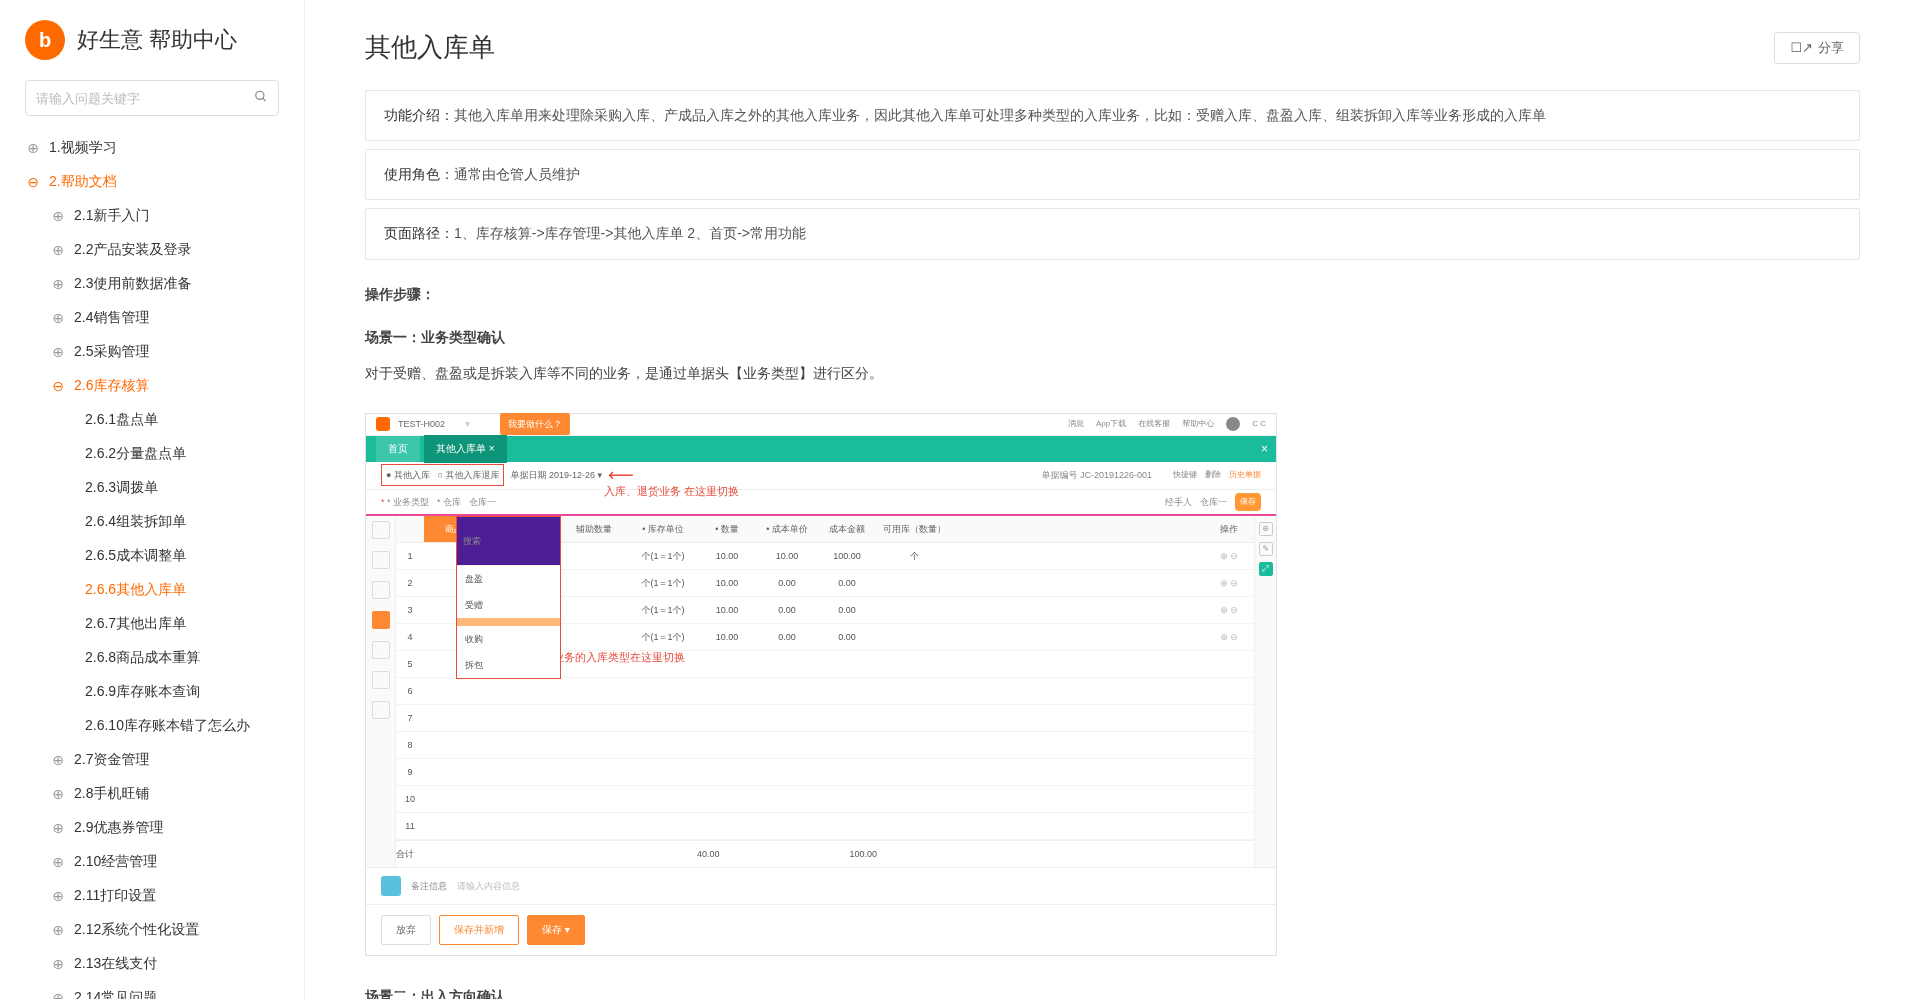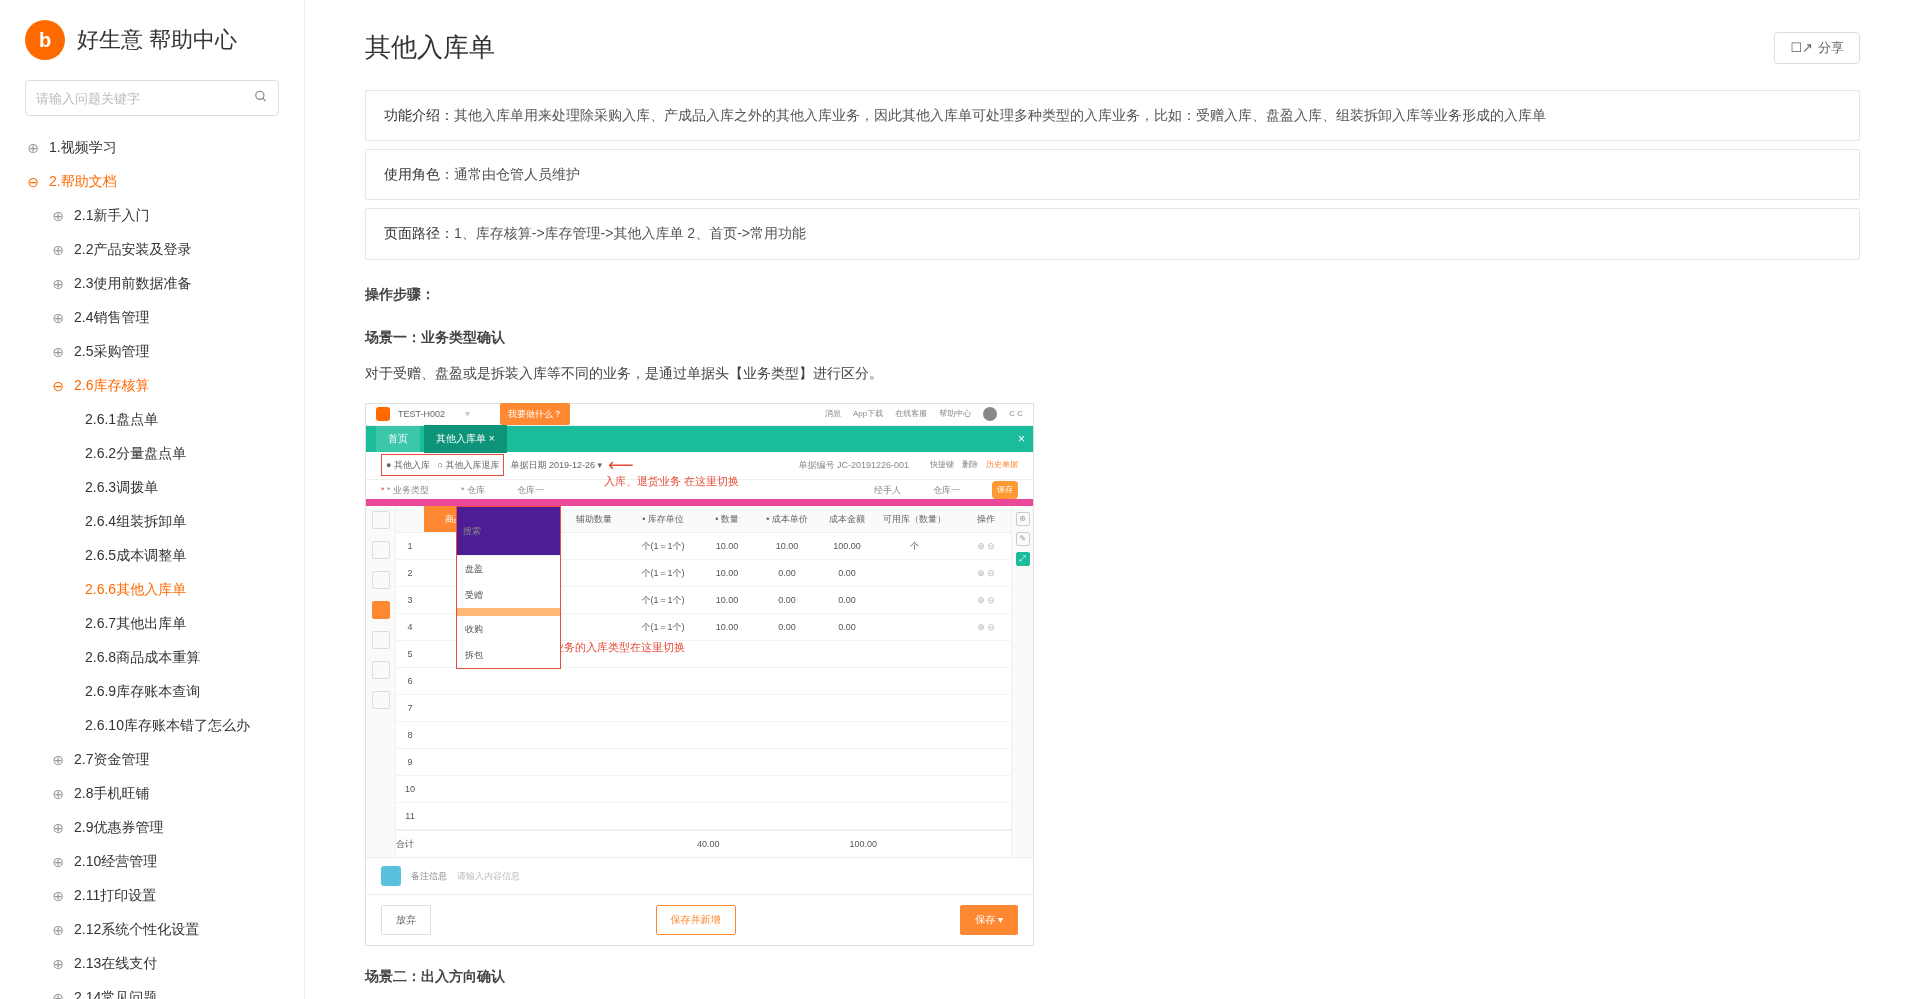--- a/index.html
+++ b/index.html
@@ -20,36 +20,36 @@
 .expand-icon{width:16px;height:16px;display:inline-flex;align-items:center;justify-content:center;margin-right:8px;color:#999;font-size:14px}
 .expand-icon.minus{color:#ff6a00}
 .main{margin-left:305px;padding:30px 60px;max-width:1615px}
 .header{display:flex;justify-content:space-between;align-items:center;margin-bottom:25px}
 .title{font-size:26px;font-weight:500;color:#333}
 .share-btn{border:1px solid #ddd;padding:6px 15px;border-radius:4px;color:#666;background:#fff;cursor:pointer;display:flex;align-items:center;gap:5px;font-size:13px}
 .info-box{border:1px solid #e5e5e5;padding:12px 18px;margin-bottom:8px;color:#555;line-height:1.8;border-radius:2px}
 .info-label{color:#333}
 .content{margin-top:20px;line-height:2;color:#444}
 .section-title{font-weight:bold;margin:15px 0 8px}
-.screenshot{margin:16px 0;border:1px solid #e0e0e0;width:669px;background:#fff;font-size:10px}
+.screenshot{margin:26px 0;border:1px solid #e0e0e0;width:912px;background:#fff;font-size:10px}
 .ss-topbar{height:22px;background:#fff;display:flex;align-items:center;padding:0 10px;border-bottom:1px solid #eee}
 .ss-logo{width:14px;height:14px;background:#ff6a00;border-radius:3px;margin-right:8px}
 .ss-top-text{font-size:9px;color:#666}
 .ss-top-right{margin-left:auto;display:flex;gap:12px;font-size:8px;color:#888;align-items:center}
 .ss-greenbar{height:26px;background:#1abc9c;display:flex;align-items:center;padding:0 10px;color:#fff;font-size:10px;position:relative}
 .ss-tab{padding:4px 12px;background:rgba(255,255,255,0.15);margin-right:4px;font-size:10px}
 .ss-tab.active{background:#0e9478}
 .ss-close-x{position:absolute;right:8px;color:#fff;font-size:12px}
 .ss-filterbar{height:28px;display:flex;align-items:center;padding:0 15px;gap:6px;border-bottom:1px solid #eee;position:relative}
 .ss-redbox{border:1.5px solid #e74c3c;padding:1px 4px;font-size:9px}
 .ss-radio{font-size:9px;color:#666}
 .ss-date{font-size:9px;color:#666}
 .ss-arrow-red{color:#e74c3c;font-size:18px}
 .ss-ann-red{color:#e74c3c;font-size:11px;position:absolute}
-.ss-filterbar2{height:26px;display:flex;align-items:flex-end;padding:0 15px;gap:32px;font-size:9px;color:#888;border-bottom:7px solid #ec4899}
+.ss-filterbar2{height:26px;display:flex;align-items:center;padding:0 15px;gap:8px;font-size:9px;color:#888;border-bottom:2px solid #ec4899}
 .ss-badge{background:#ff9933;color:#fff;padding:1px 5px;font-size:8px;border-radius:4px}
 .ss-table-wrap{display:flex}
 .ss-leftnav{width:30px;background:#fafafa;border-right:1px solid #eee;display:flex;flex-direction:column;align-items:center;padding-top:5px;gap:12px}
 .ss-leftnav-item{width:18px;height:18px;border:1px solid #ddd;border-radius:2px}
 .ss-leftnav-item.active{background:#ff8833;border-color:#ff8833}
 .ss-table{flex:1}
 .ss-dropdown{position:absolute;left:60px;top:0;width:105px;background:#fff;border:1.5px solid #e74c3c;z-index:5;font-size:9px}
 .ss-dropdown-head{padding:15px 6px;background:#4c1d95;border-bottom:1px solid #eee;color:#888}
 .ss-dropdown-item{padding:4px 8px;color:#555}
 .ss-dropdown-item.sel{background:#ffb877}
@@ -68,21 +68,21 @@
 .c-op{width:50px;margin-left:auto}
 .ss-right-tools{width:22px;background:#fafafa;border-left:1px solid #eee;display:flex;flex-direction:column;gap:6px;padding-top:6px;align-items:center}
 .ss-rtool{width:14px;height:14px;border:1px solid #ccc;border-radius:2px;font-size:8px;display:flex;align-items:center;justify-content:center;color:#999}
 .ss-rtool.hl{background:#1abc9c;border-color:#1abc9c;color:#fff}
 .ss-table-area{position:relative}
 .ss-sum{display:flex;font-size:9px;color:#555;padding:4px 0;border-top:1px solid #eee}
 .ss-remark{padding:8px 15px;border-top:1px solid #eee;display:flex;align-items:center;gap:10px}
 .ss-remark-icon{width:20px;height:20px;background:#5bc0de;border-radius:3px}
 .ss-remark-label{font-size:9px;color:#888}
 .ss-remark-input{flex:1;border:none;font-size:9px;color:#bbb}
-.ss-footer{padding:10px 15px;display:flex;justify-content:space-between;gap:8px;border-top:1px solid #eee}
+.ss-footer{padding:10px 15px;display:flex;justify-content:flex-start;gap:8px;border-top:1px solid #eee}
 .ss-btn{padding:4px 14px;font-size:10px;border:1px solid #ddd;background:#fff;color:#666;border-radius:2px}
 .ss-btn.orange-o{border-color:#ff8833;color:#ff8833}
 .ss-btn.orange{background:#ff8833;border-color:#ff8833;color:#fff}
 .redarrow-svg{position:absolute}
 </style>
 </head>
 <body>
 
 <div class="sidebar">
   <div class="logo-area">

